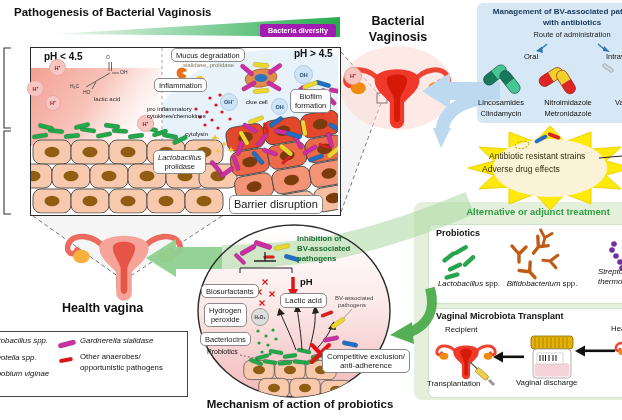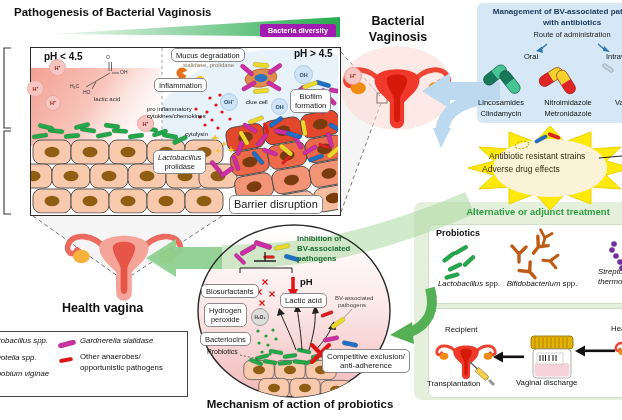--- a/index.html
+++ b/index.html
@@ -488,20 +488,21 @@
   <div class="lbl b" style="left:436px;top:228px;font-size:9px;">Probiotics</div>
   <div class="lbl c" style="left:428px;top:279px;width:82px;font-size:7.8px;">
     <span class="i">Lactobacillus</span><span> spp.</span>
   </div>
   <div class="lbl c" style="left:499px;top:279px;width:86px;font-size:7.8px;">
     <span class="i">Bifidobacterium</span><span> spp.</span>
   </div>
   <div class="lbl i" style="left:598px;top:267px;font-size:7.8px;">Streptococcus</div>
   <div class="lbl i" style="left:598px;top:277px;font-size:7.8px;">thermophilus</div>
 
+  <div class="lbl b" style="left:436px;top:311px;font-size:9px;">Vaginal Microbiota Transplant</div>
   <div class="lbl" style="left:445px;top:325px;font-size:7.8px;text-align:center;">Recipient</div>
   <div class="lbl" style="left:427px;top:379px;font-size:7.8px;">Transplantation</div>
   <div class="lbl" style="left:516px;top:378px;font-size:7.8px;">Vaginal discharge</div>
   <div class="lbl" style="left:611px;top:324px;font-size:7.8px;">Healthy donor</div>
 
   <div class="lbl b" style="left:62px;top:301px;font-size:12.5px;">Health vagina</div>
 
   <div class="lbl b dgreen" style="left:297px;top:234px;font-size:7.8px;">Inhibition of</div>
   <div class="lbl b dgreen" style="left:297px;top:244px;font-size:7.8px;">BV-associated</div>
   <div class="lbl b dgreen" style="left:297px;top:254px;font-size:7.8px;">pathogens</div>

